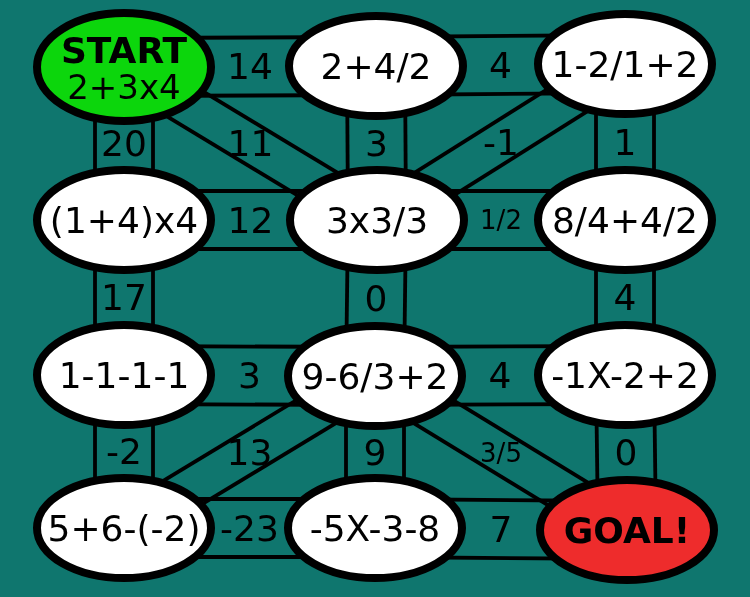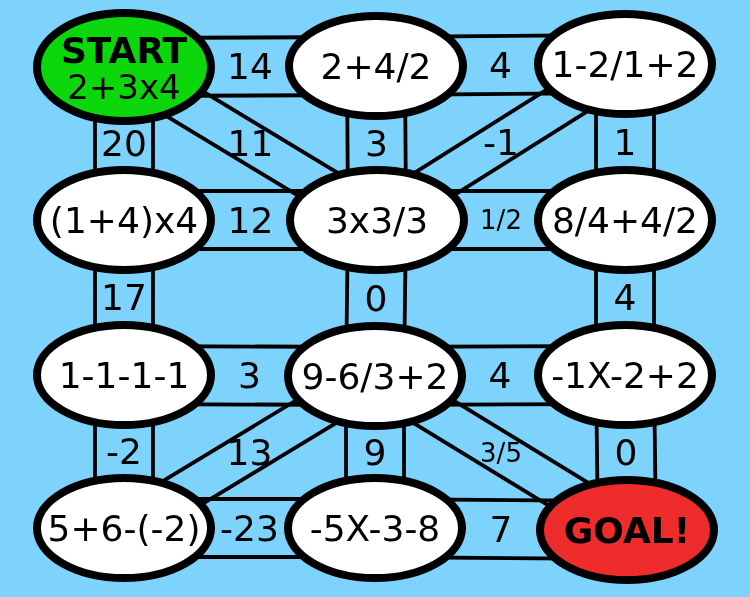--- a/index.html
+++ b/index.html
@@ -4,21 +4,21 @@
 <style>
   html, body {
     margin: 0;
     padding: 0;
     background: #ffffff;
   }
   .stage {
     position: relative;
     width: 750px;
     height: 597px;
-    background: #7dd3fc;
+    background: #0f766e;
     overflow: hidden;
   }
   svg text {
     font-family: "DejaVu Sans", sans-serif;
     fill: #000000;
   }
   .edge-label { font-size: 36px; }
   .edge-label.small { font-size: 26px; }
   .node-label { font-size: 36px; }
   .node-sublabel { font-size: 34px; }

